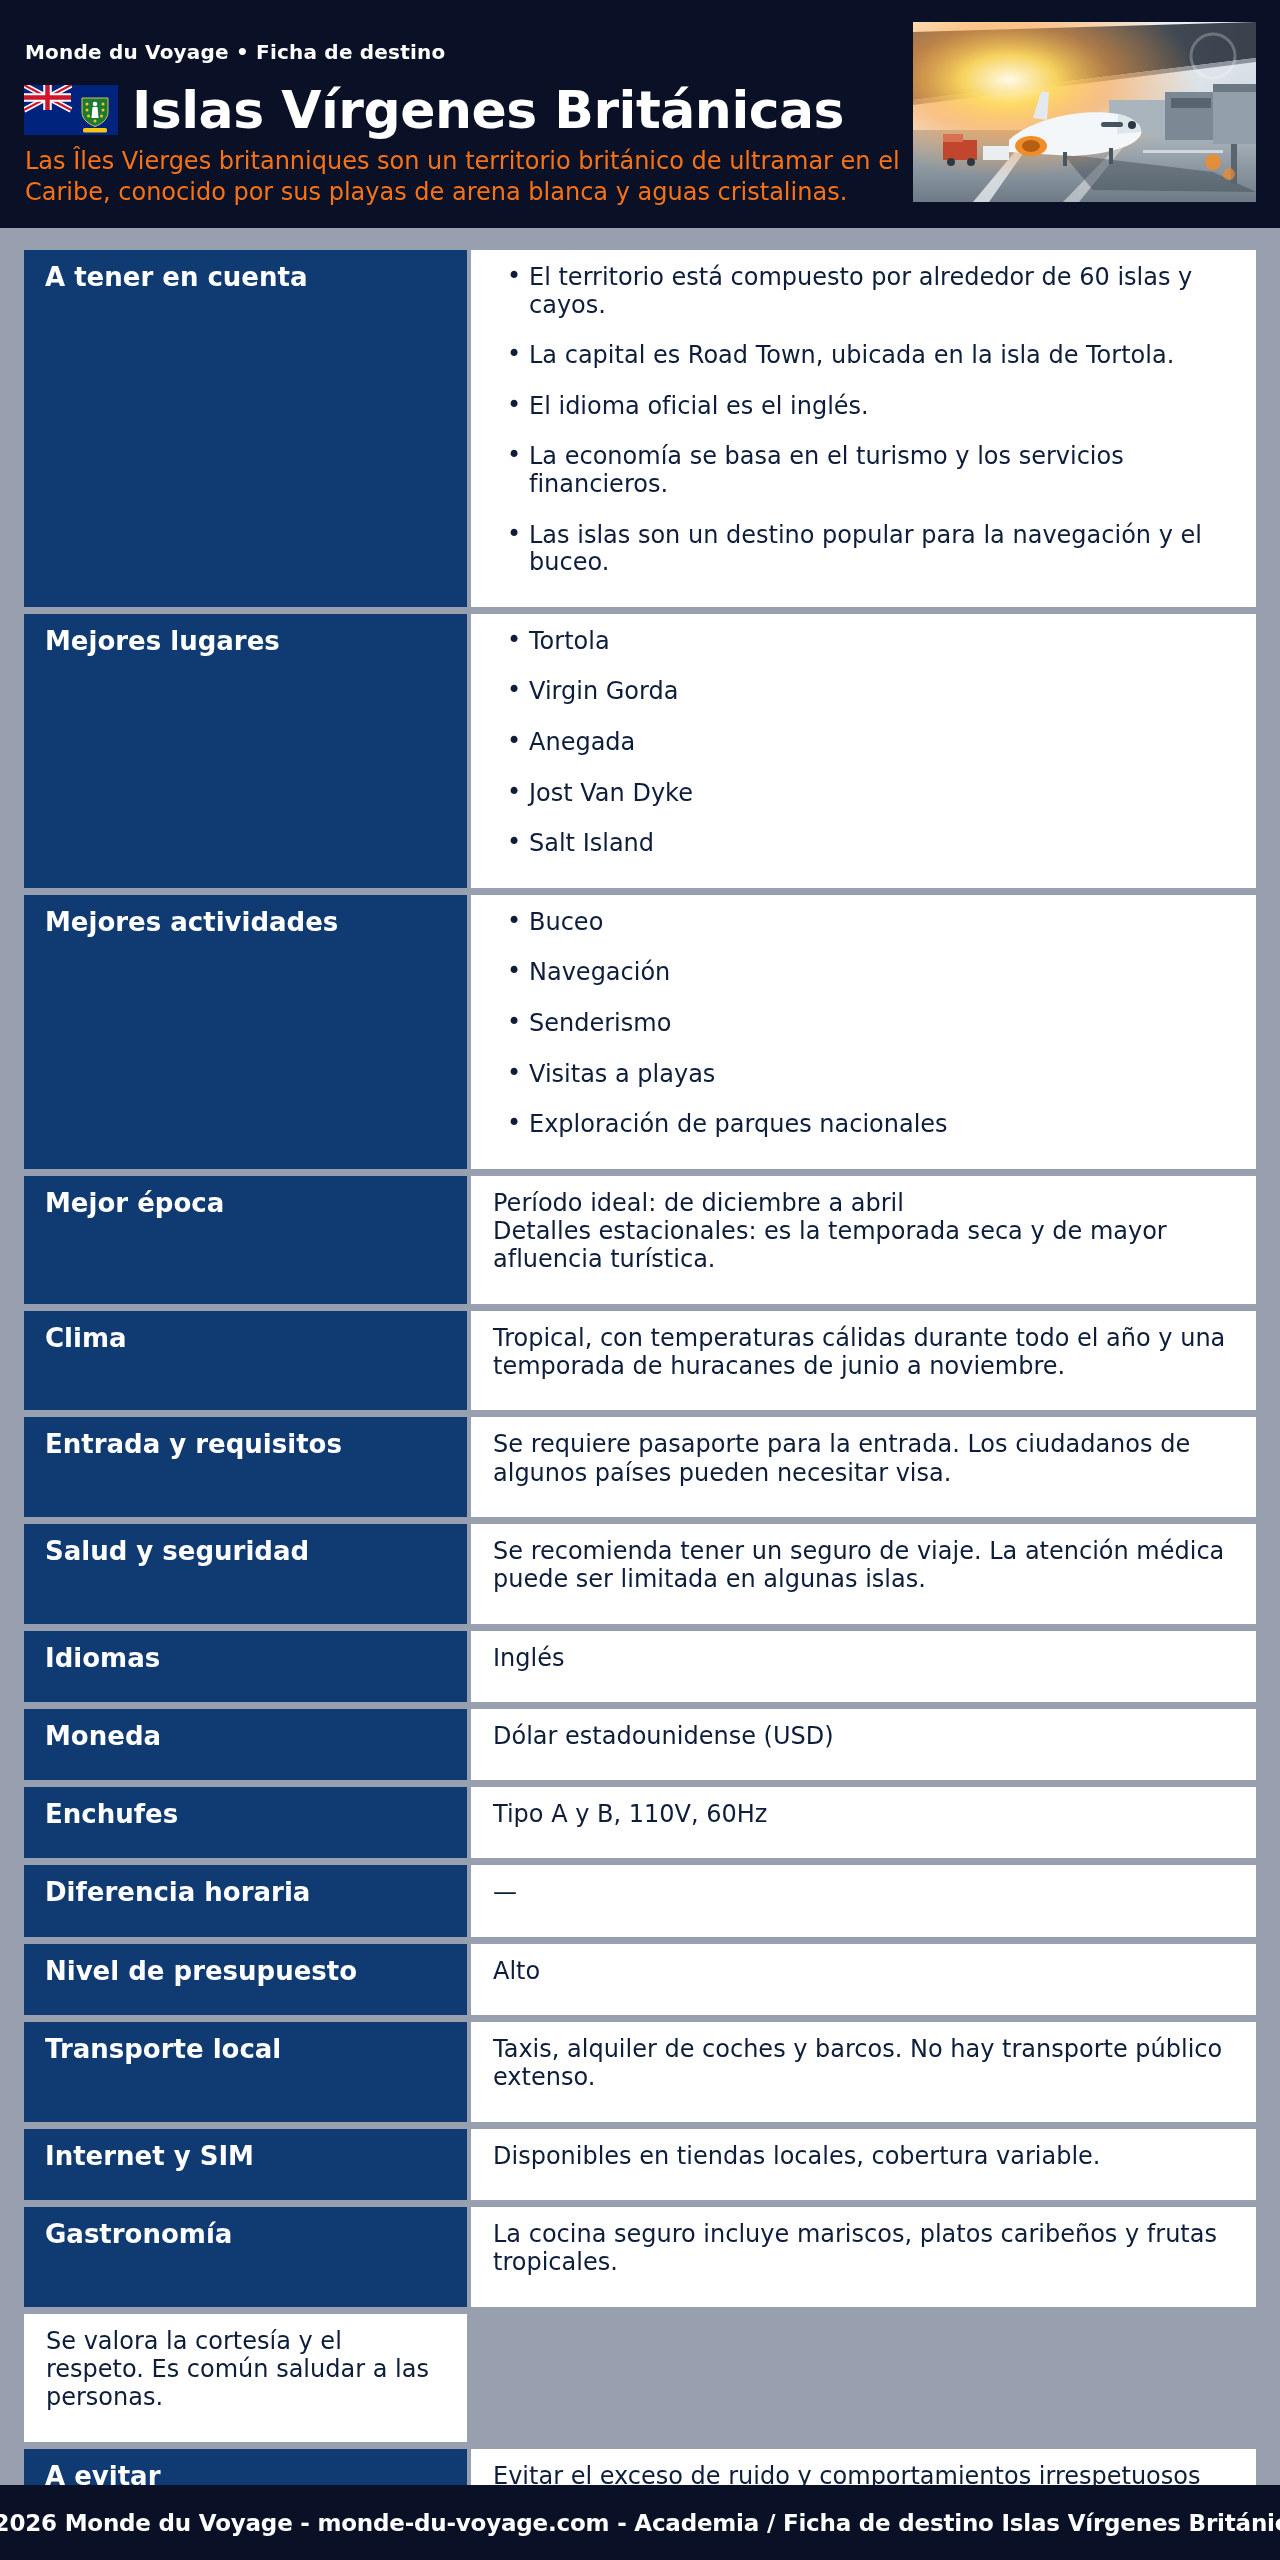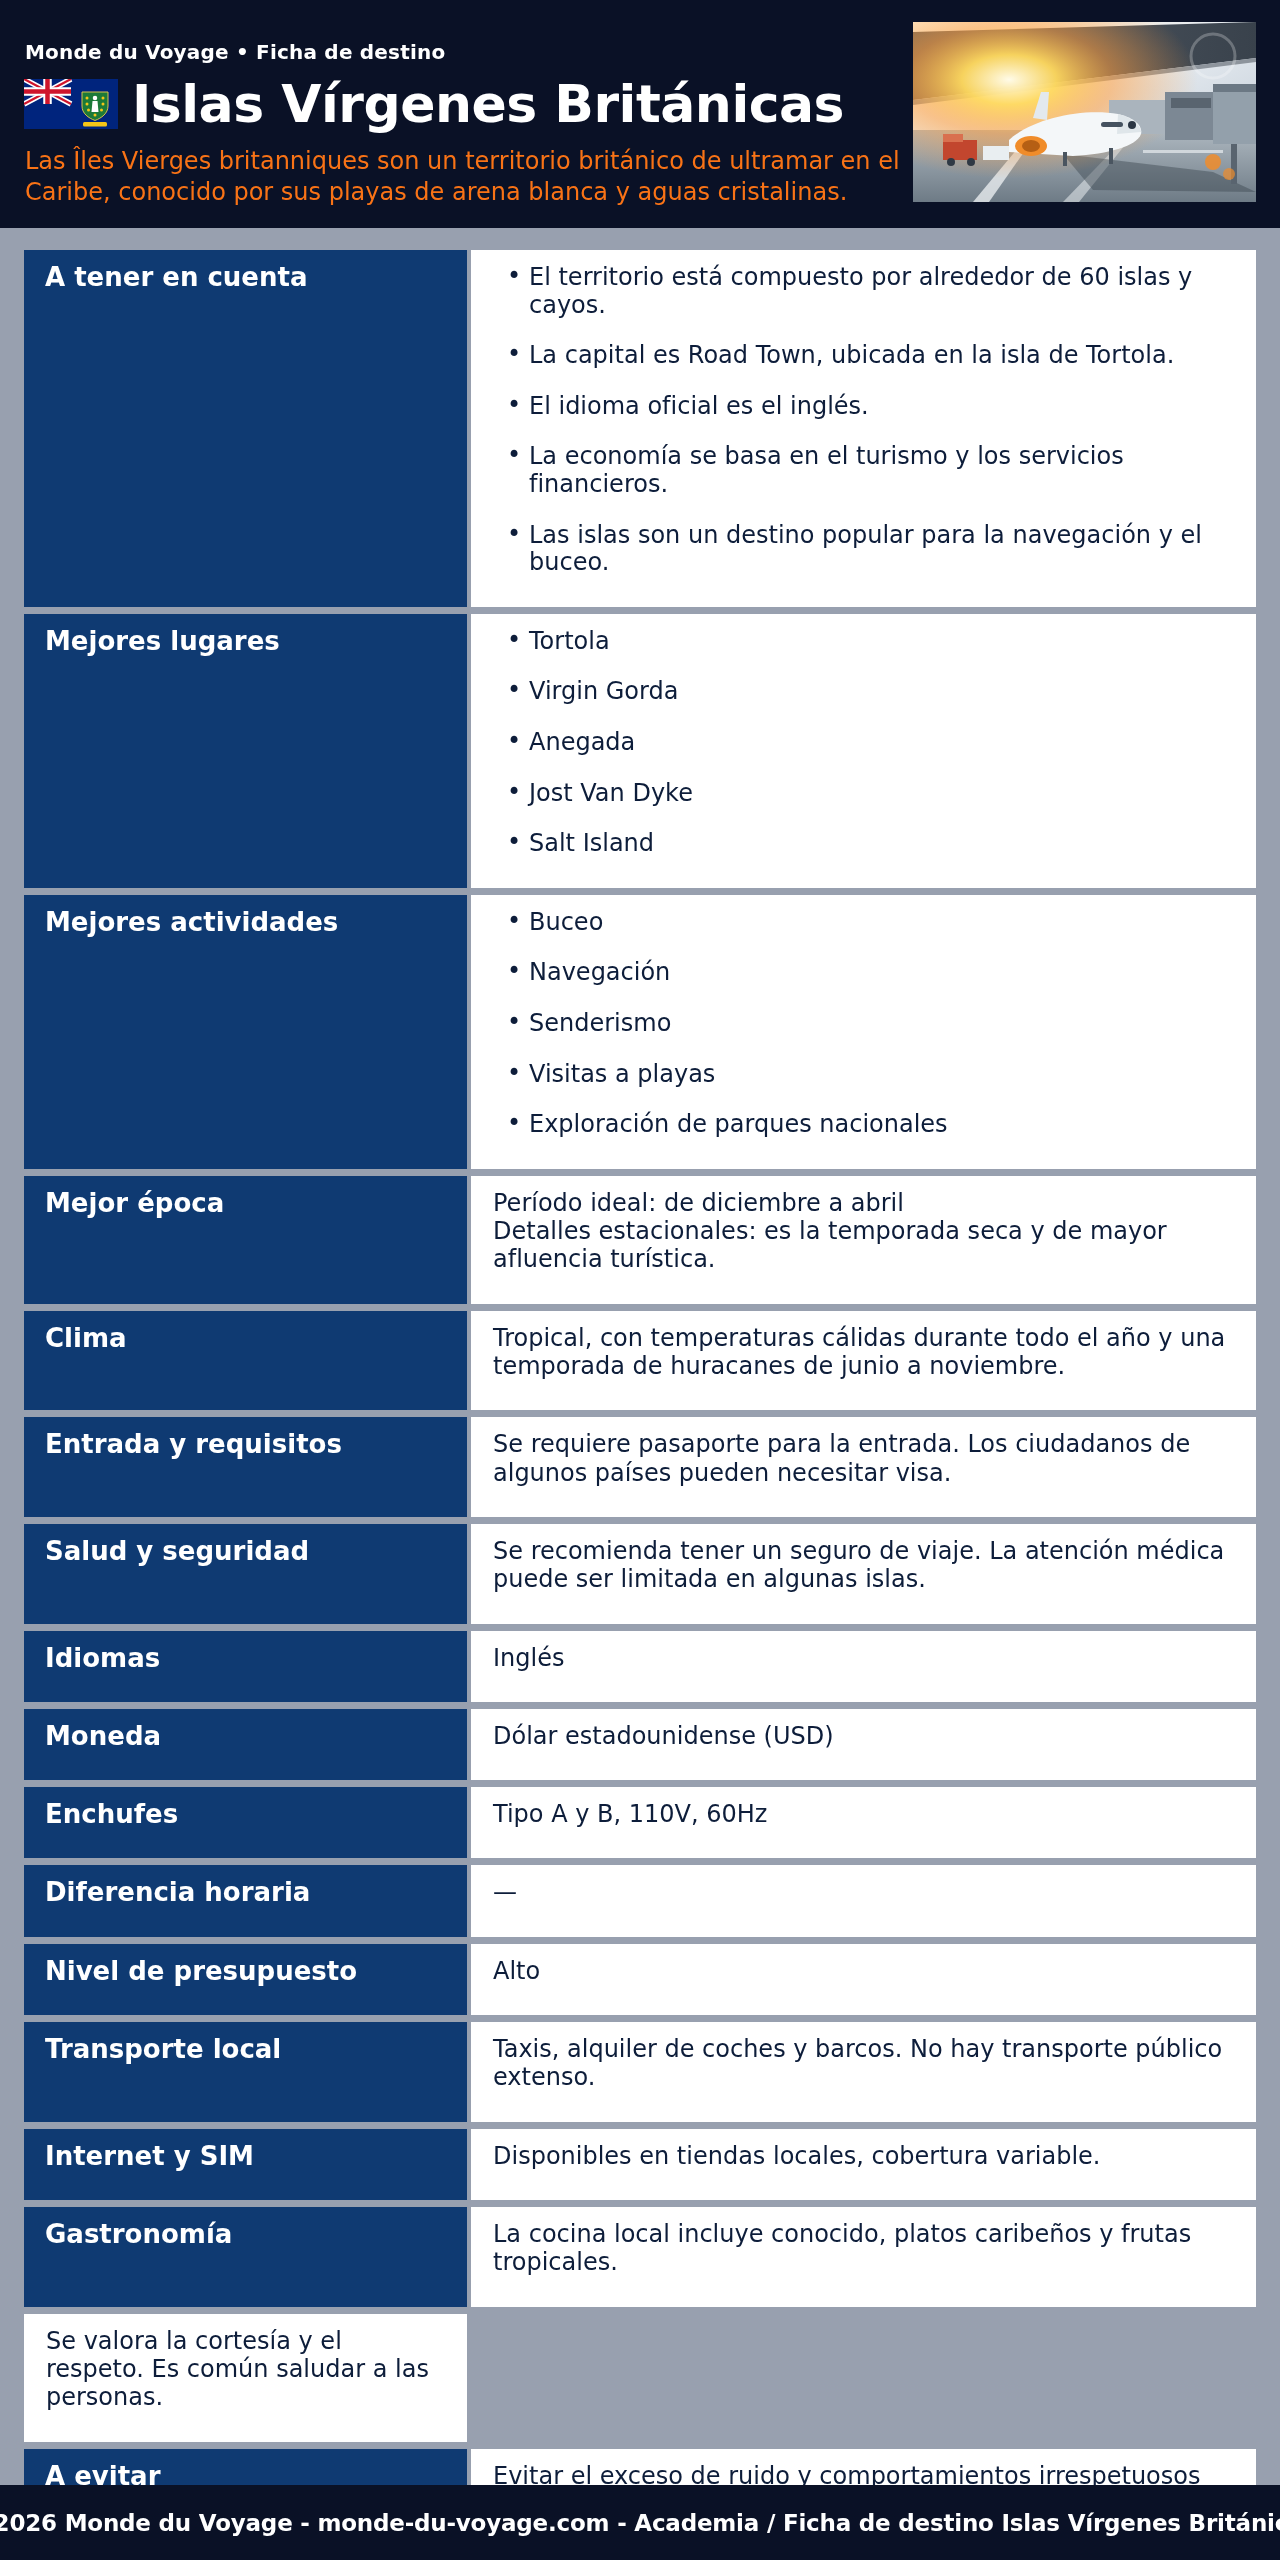--- a/index.html
+++ b/index.html
@@ -22,21 +22,21 @@
   .breadcrumb {
     position: absolute;
     left: 25px; top: 40px;
     font-size: 20px;
     font-weight: bold;
     letter-spacing: 0.2px;
     color: #ffffff;
   }
   .title-row {
     position: absolute;
-    left: 24px; top: 74px;
+    left: 24px; top: 80px;
     display: flex;
     align-items: center;
     gap: 14px;
   }
   .flag { width: 94px; height: 50px; display: block; flex: 0 0 auto; }
   .page-title {
     font-size: 52px;
     font-weight: bold;
     letter-spacing: -0.5px;
     white-space: nowrap;
@@ -314,21 +314,21 @@
     <div class="cell value-cell">Taxis, alquiler de coches y barcos. No hay transporte público extenso.</div>
   </section>
 
   <section class="row">
     <div class="cell label-cell">Internet y SIM</div>
     <div class="cell value-cell">Disponibles en tiendas locales, cobertura variable.</div>
   </section>
 
   <section class="row">
     <div class="cell label-cell">Gastronomía</div>
-    <div class="cell value-cell">La cocina local incluye conocido, platos caribeños y frutas tropicales.</div>
+    <div class="cell value-cell">La cocina seguro incluye mariscos, platos caribeños y frutas tropicales.</div>
   </section>
 
   <section class="row">
     <div class="cell value-cell">Se valora la cortesía y el respeto. Es común saludar a las personas.</div>
   </section>
 
   <section class="row">
     <div class="cell label-cell">A evitar</div>
     <div class="cell value-cell">Evitar el exceso de ruido y comportamientos irrespetuosos en lugares públicos.</div>
   </section>

